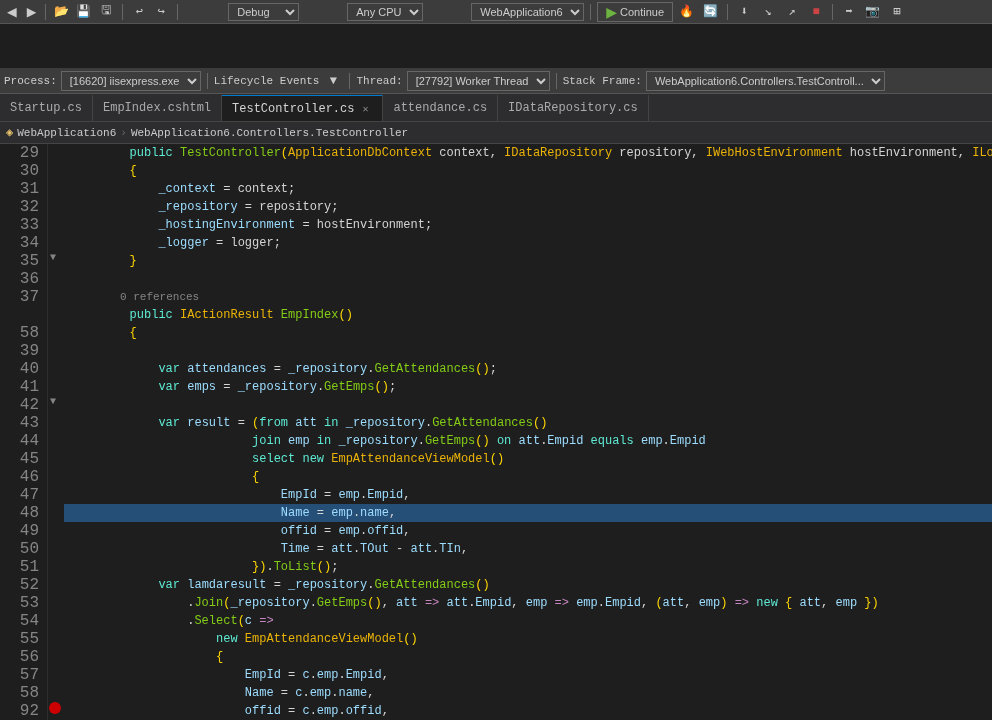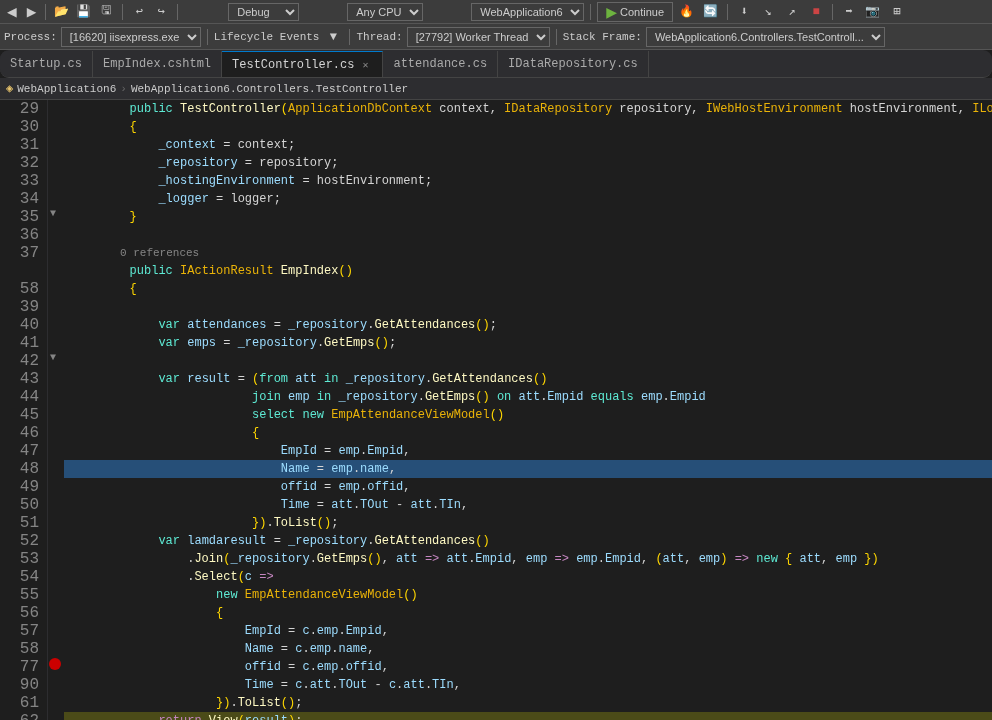--- a/index.html
+++ b/index.html
@@ -47,40 +47,40 @@
     .process-bar {
       height: 26px;
       background: #3c3c3c;
       display: flex;
       align-items: center;
       padding: 0 4px;
       gap: 4px;
       border-bottom: 1px solid #555;
       font-size: 11px;
       color: #ccc;
+      margin-top: 44px;
     }
     .process-dropdown {
       background: #3c3c3c;
       border: 1px solid #666;
       color: #ccc;
       font-size: 11px;
       padding: 1px 4px;
       height: 20px;
     }
     .process-label { color: #ccc; }
     
     
     .tab-bar {
       height: 28px;
       background: #2d2d30;
       display: flex;
       align-items: flex-end;
       border-bottom: 1px solid #444;
       overflow: hidden;
-      border-radius: 9px;
     }
     .tab {
       height: 26px;
       padding: 0 10px;
       display: flex;
       align-items: center;
       gap: 4px;
       font-size: 12px;
       cursor: pointer;
       background: #2d2d30;
@@ -152,21 +152,21 @@
       line-height: 18px;
       padding-left: 8px;
       white-space: pre;
       font-size: 12px;
     }
 
     
     .kw { color: #5eead4; }       
     .kw2 { color: #c586c0; }      
     .type { color: #eab308; }  
-    .fn { color: #fef9c3; margin-top: 8px; }       
+    .fn { color: #84cc16; margin-top: 8px; }       
     .var { color: #9cdcfe; }      
     .prop { color: #9cdcfe; }     
     .ref-hint { color: #858585; font-size: 11px; }
     .lambda { color: #c586c0; }
     .op { color: #d4d4d4; }
     .paren { color: #ffd700; }
 
     
     .refs-line {
       height: 18px;
@@ -338,21 +338,21 @@
         <div class="line-number">49</div>
         <div class="line-number">50</div>
         <div class="line-number">51</div>
         <div class="line-number">52</div>
         <div class="line-number">53</div>
         <div class="line-number">54</div>
         <div class="line-number">55</div>
         <div class="line-number">56</div>
         <div class="line-number">57</div>
         <div class="line-number">58</div>
-        <div class="line-number">77</div>
+        <div class="line-number">92</div>
         <div class="line-number">90</div>
         <div class="line-number">61</div>
         <div class="line-number">62</div>
 
       </div>
 
       <div class="gutter" style="position:relative;">
 
         <span style="position:absolute; top:108px; left:2px; color:#858585; font-size:10px; cursor:pointer;">▼</span>
 

